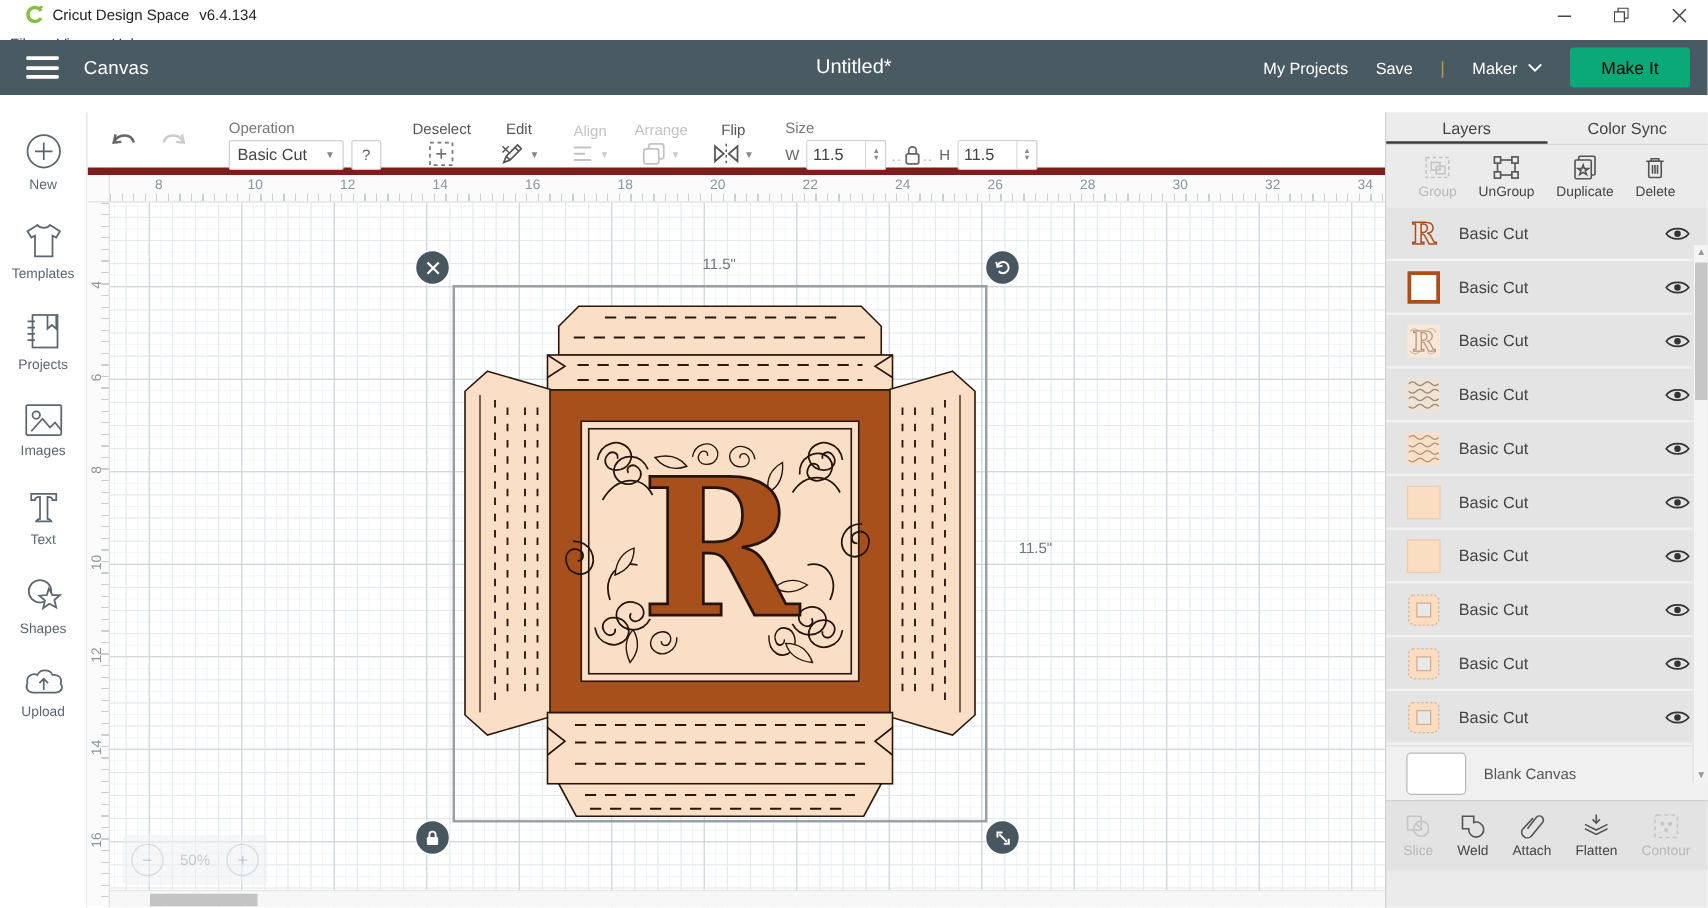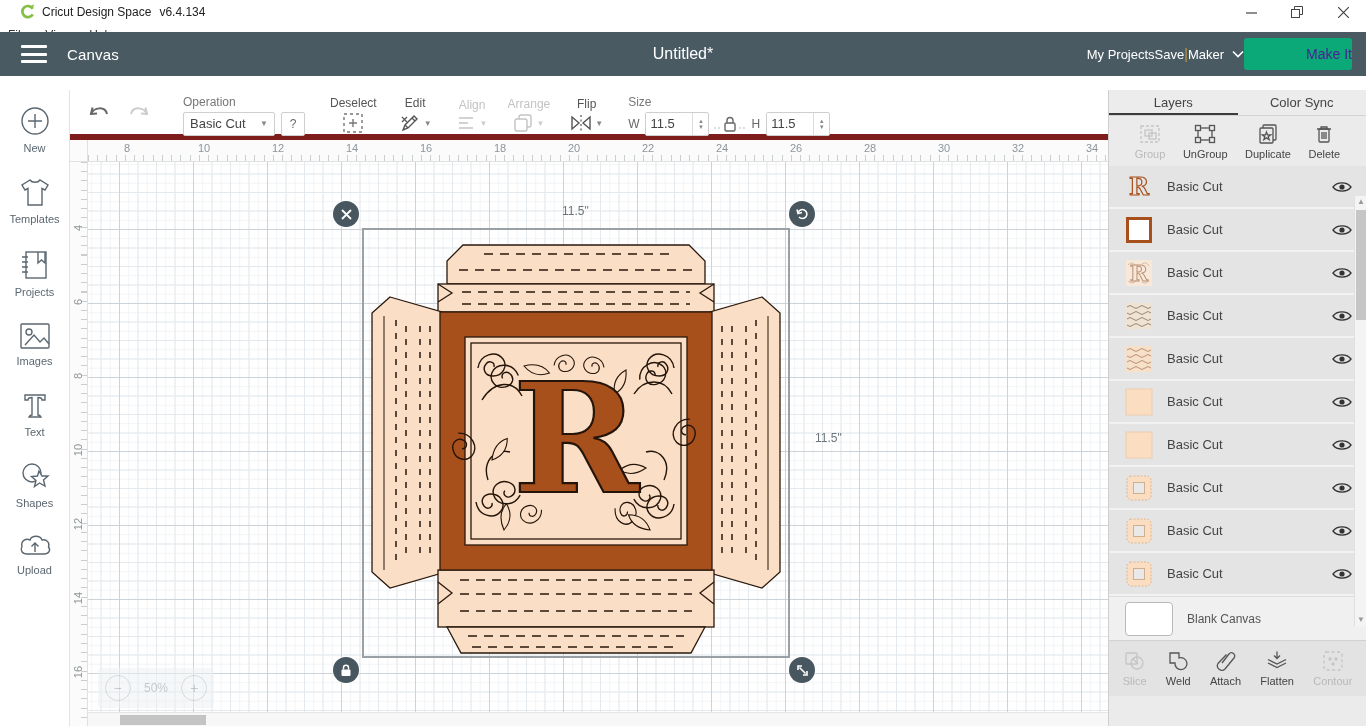--- a/index.html
+++ b/index.html
@@ -20,25 +20,25 @@
   .menubar { position:absolute; left:0; top:24px; width:1366px; height:22px; background:#fff;
     display:flex; align-items:center; gap:18px; padding-left:8px; font-size:12px; color:#333; }
 
   
   .appheader { position:absolute; left:0; top:32px; width:1366px; height:44px; background:#4a5a63;
     display:flex; align-items:center; color:#fff; }
   .hamburger { width:26px; height:18px; margin:0 20px 0 21px; display:flex; flex-direction:column; justify-content:space-between; cursor:pointer; }
   .hamburger span { display:block; height:3px; background:#fff; border-radius:1px; }
   .nav-canvas { font-size:15px; letter-spacing:.2px; }
   .doc-title { position:absolute; left:0; right:0; text-align:center; font-size:16px; pointer-events:none; }
-  .header-right { margin-left:auto; display:flex; align-items:center; padding-right:14px; font-size:13px; }
+  .header-right { margin-left:auto; display:flex; align-items:center; gap:22px; padding-right:14px; font-size:13px; }
   .hdr-divider { color:#c19a3f; font-size:14px; }
   .machine { display:flex; align-items:center; gap:8px; }
-  .makeit { background:#0ba878; color:#4c1d95; border:none; border-radius:3px; font-size:14px;
-    width:108px; height:32px; cursor:pointer;text-align:right; }
+  .makeit { background:#0ba878; color:#000000; border:none; border-radius:3px; font-size:14px;
+    width:96px; height:32px; cursor:pointer; }
 
   
   .toolbar { position:absolute; left:70px; top:90px; width:1038px; height:50px; background:#fff;
     border-bottom:6px solid #7f1d1d; display:flex; align-items:center; font-size:12px; color:#666; }
   .tgroup { display:flex; flex-direction:column; justify-content:flex-start; padding:6px 10px 0 10px; }
   .tlabel { font-size:12px; color:#777; margin-bottom:3px; }
   .trow { display:flex; align-items:center; gap:6px; }
   .tdivider { width:1px; background:#e4e4e4; margin:6px 2px; }
   .iconbtn { background:none; border:none; color:#555; cursor:pointer; display:flex; flex-direction:column; align-items:center; gap:2px; font-size:12px; }
   .iconbtn.disabled { color:#c3c3c3; }

